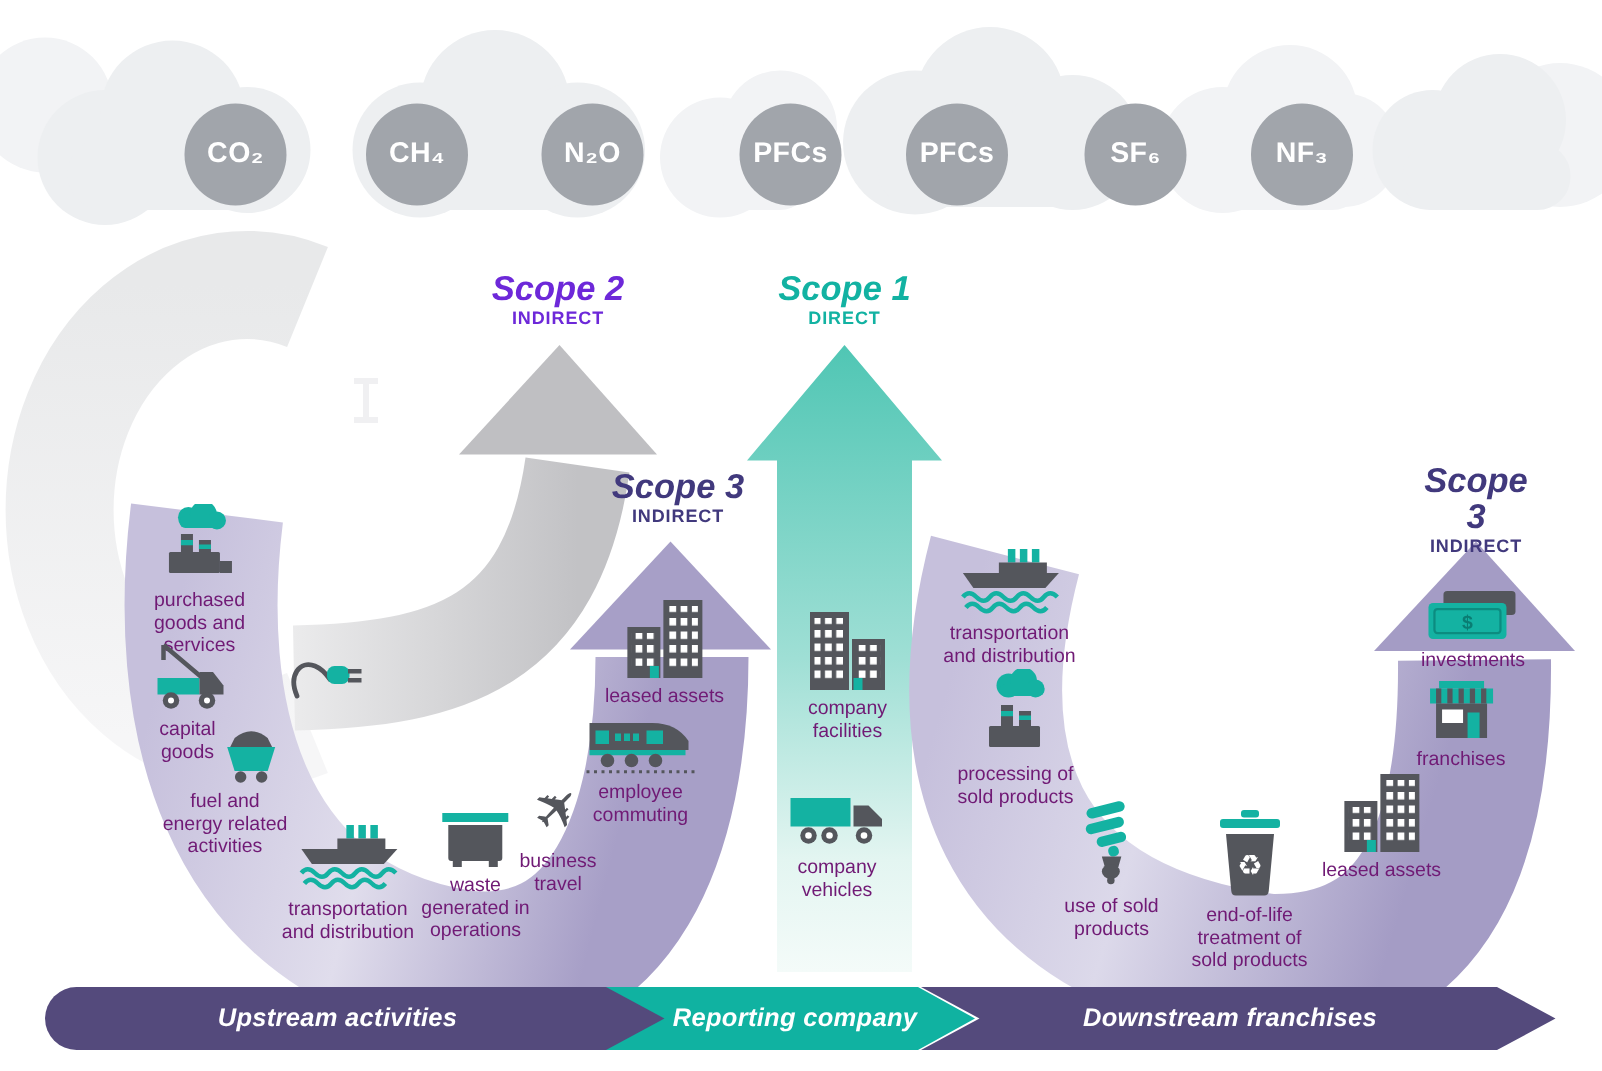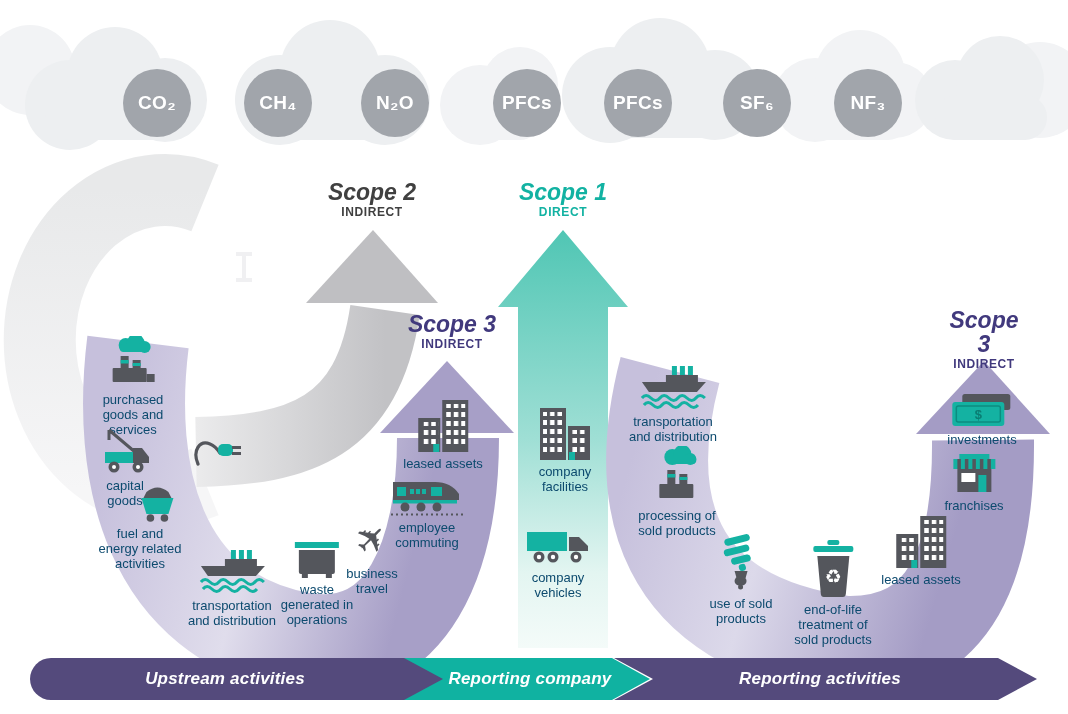--- a/index.html
+++ b/index.html
@@ -10,32 +10,32 @@
   
   .gas{position:absolute;top:103px;width:68px;height:68px;border-radius:50%;
        background:#a1a5ab;color:#fff;font-weight:bold;font-size:19px;
        display:flex;align-items:center;justify-content:center;
        transform:translate(-50%,-50%);letter-spacing:.3px;}
 
   
   .scope-label{position:absolute;transform:translateX(-50%);text-align:center;line-height:1.05;}
   .scope-title{font-size:23px;font-weight:bold;font-style:italic;}
   .scope-type{font-size:12px;font-weight:bold;letter-spacing:.6px;margin-top:2px;}
-  .gray-scope{color:#404040;}
+  .gray-scope{color:#6d28d9;}
   .teal-scope{color:#12b2a2;}
   .purple-scope{color:#41397d;}
 
   
   .item{position:absolute;display:flex;flex-direction:column;align-items:center;
         transform:translateX(-50%);}
-  .item-label{margin-top:4px;font-size:13px;line-height:1.16;color:#0c4a6e;
+  .item-label{margin-top:4px;font-size:13px;line-height:1.16;color:#701a75;
               text-align:center;white-space:pre-line;}
   .shift-r{margin-left:34px;}
 
-  .u1{left:133px;top:336px}.u2{left:125px;top:424px}.u3{left:140px;top:480px}
+  .u1{left:133px;top:336px}.u2{left:125px;top:424px}.u3{left:150px;top:480px}
   .u4{left:232px;top:548px}.u5{left:317px;top:532px}.u6{left:372px;top:518px}
   .u7{left:427px;top:474px}.u8{left:443px;top:394px}
   .c1{left:565px;top:402px}.c2{left:558px;top:528px}
   .d1{left:673px;top:364px}.d2{left:677px;top:446px}.d3{left:741px;top:534px}
   .d4{left:833px;top:540px}.d5{left:921px;top:510px}.d6{left:974px;top:454px}
   .d7{left:982px;top:394px}
 
   
   .note{position:absolute;left:194px;top:430px;display:flex;align-items:center;}
   .note-text{margin-left:10px;font-size:11.5px;line-height:1.25;color:#55565c;
@@ -443,15 +443,15 @@
       <rect x="12" y="0" width="48" height="16" rx="2.5" class="icd"></rect>
       <rect x="2" y="8" width="52" height="24" rx="3" class="ict"></rect>
       <rect x="6" y="12" width="44" height="16" rx="2" fill="none" stroke="#0c8c80" stroke-width="1.5"></rect>
       <text x="28" y="25" font-size="13" font-weight="bold" fill="#0a7d73" text-anchor="middle">$</text>
     </svg>
     <div class="item-label">investments</div>
   </div>
 
   <div class="bar-label bl-up">Upstream activities</div>
   <div class="bar-label bl-co">Reporting company</div>
-  <div class="bar-label bl-down">Reporting activities</div>
+  <div class="bar-label bl-down">Downstream franchises</div>
 
 </div>
 
 </body></html>

